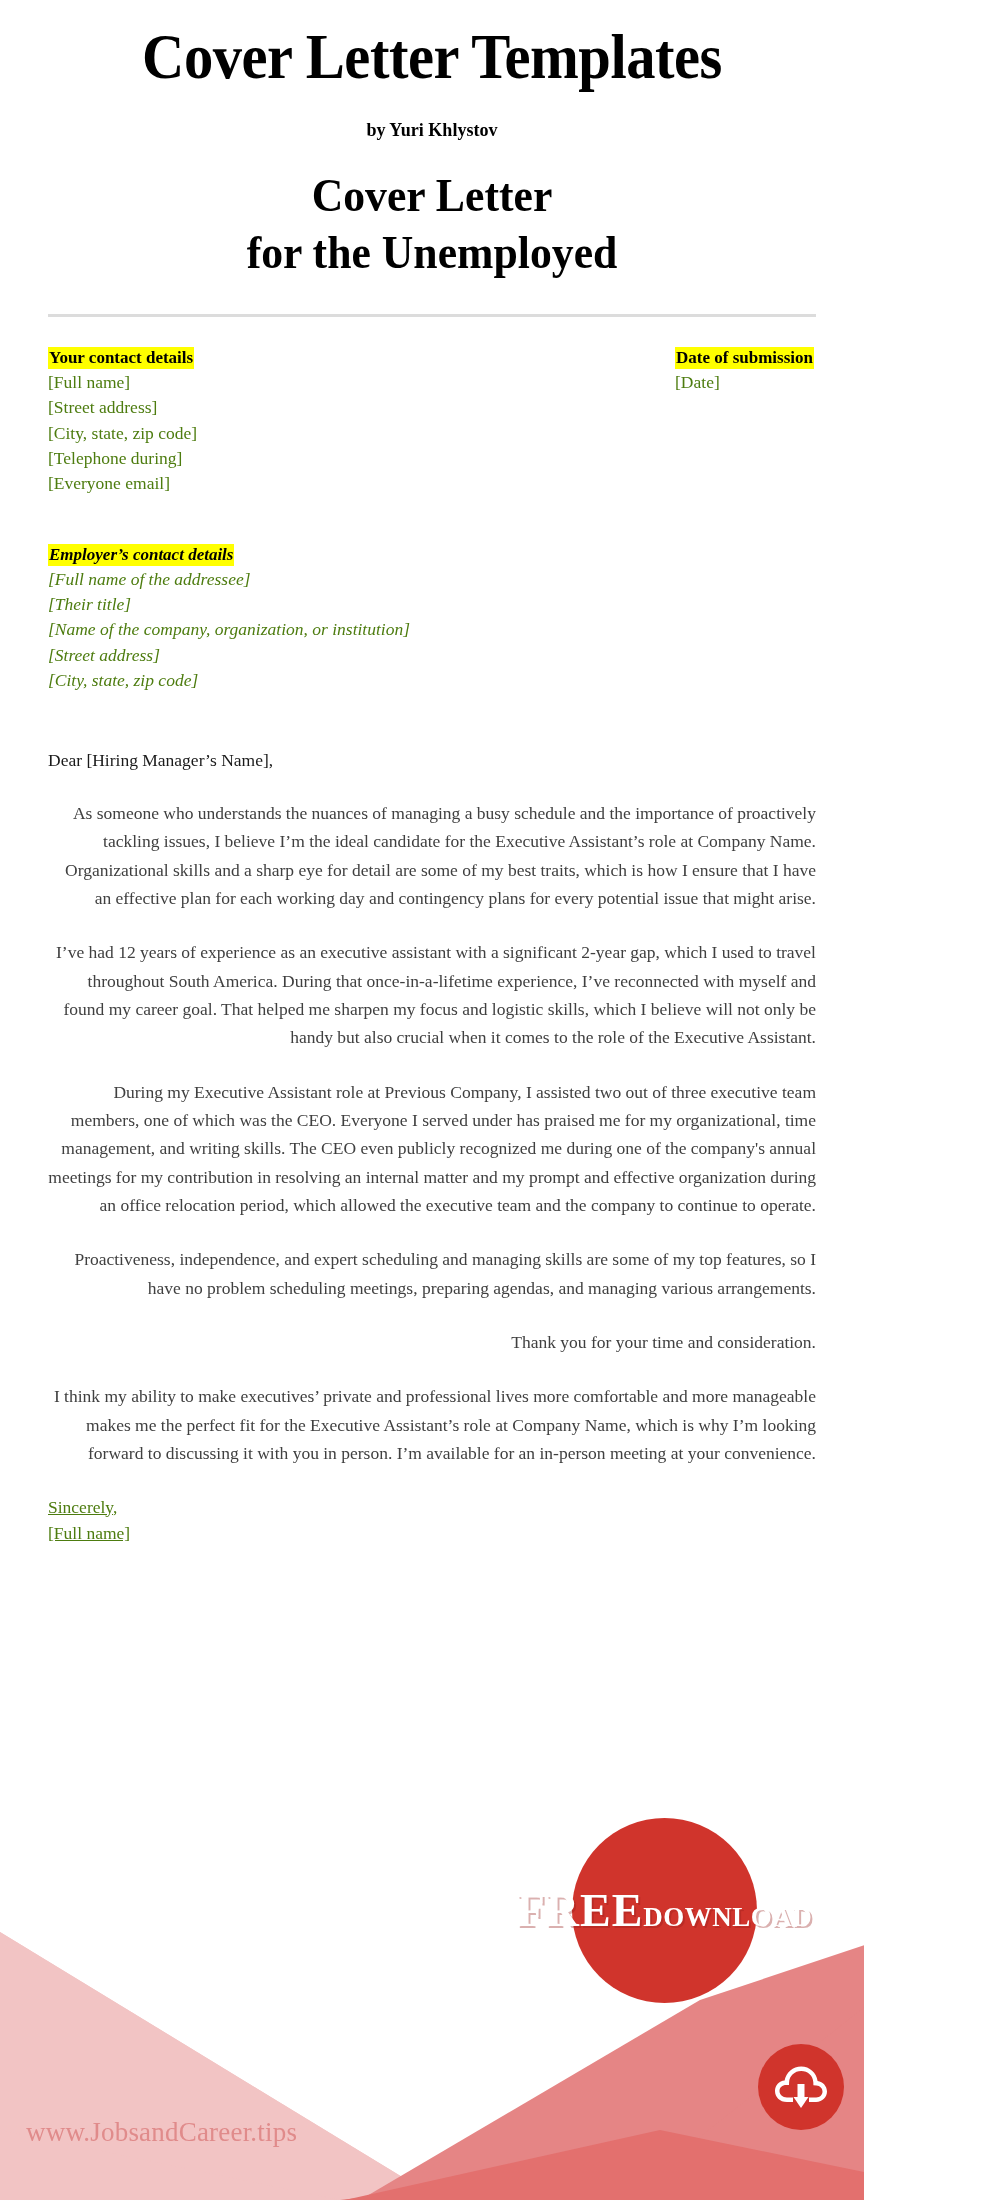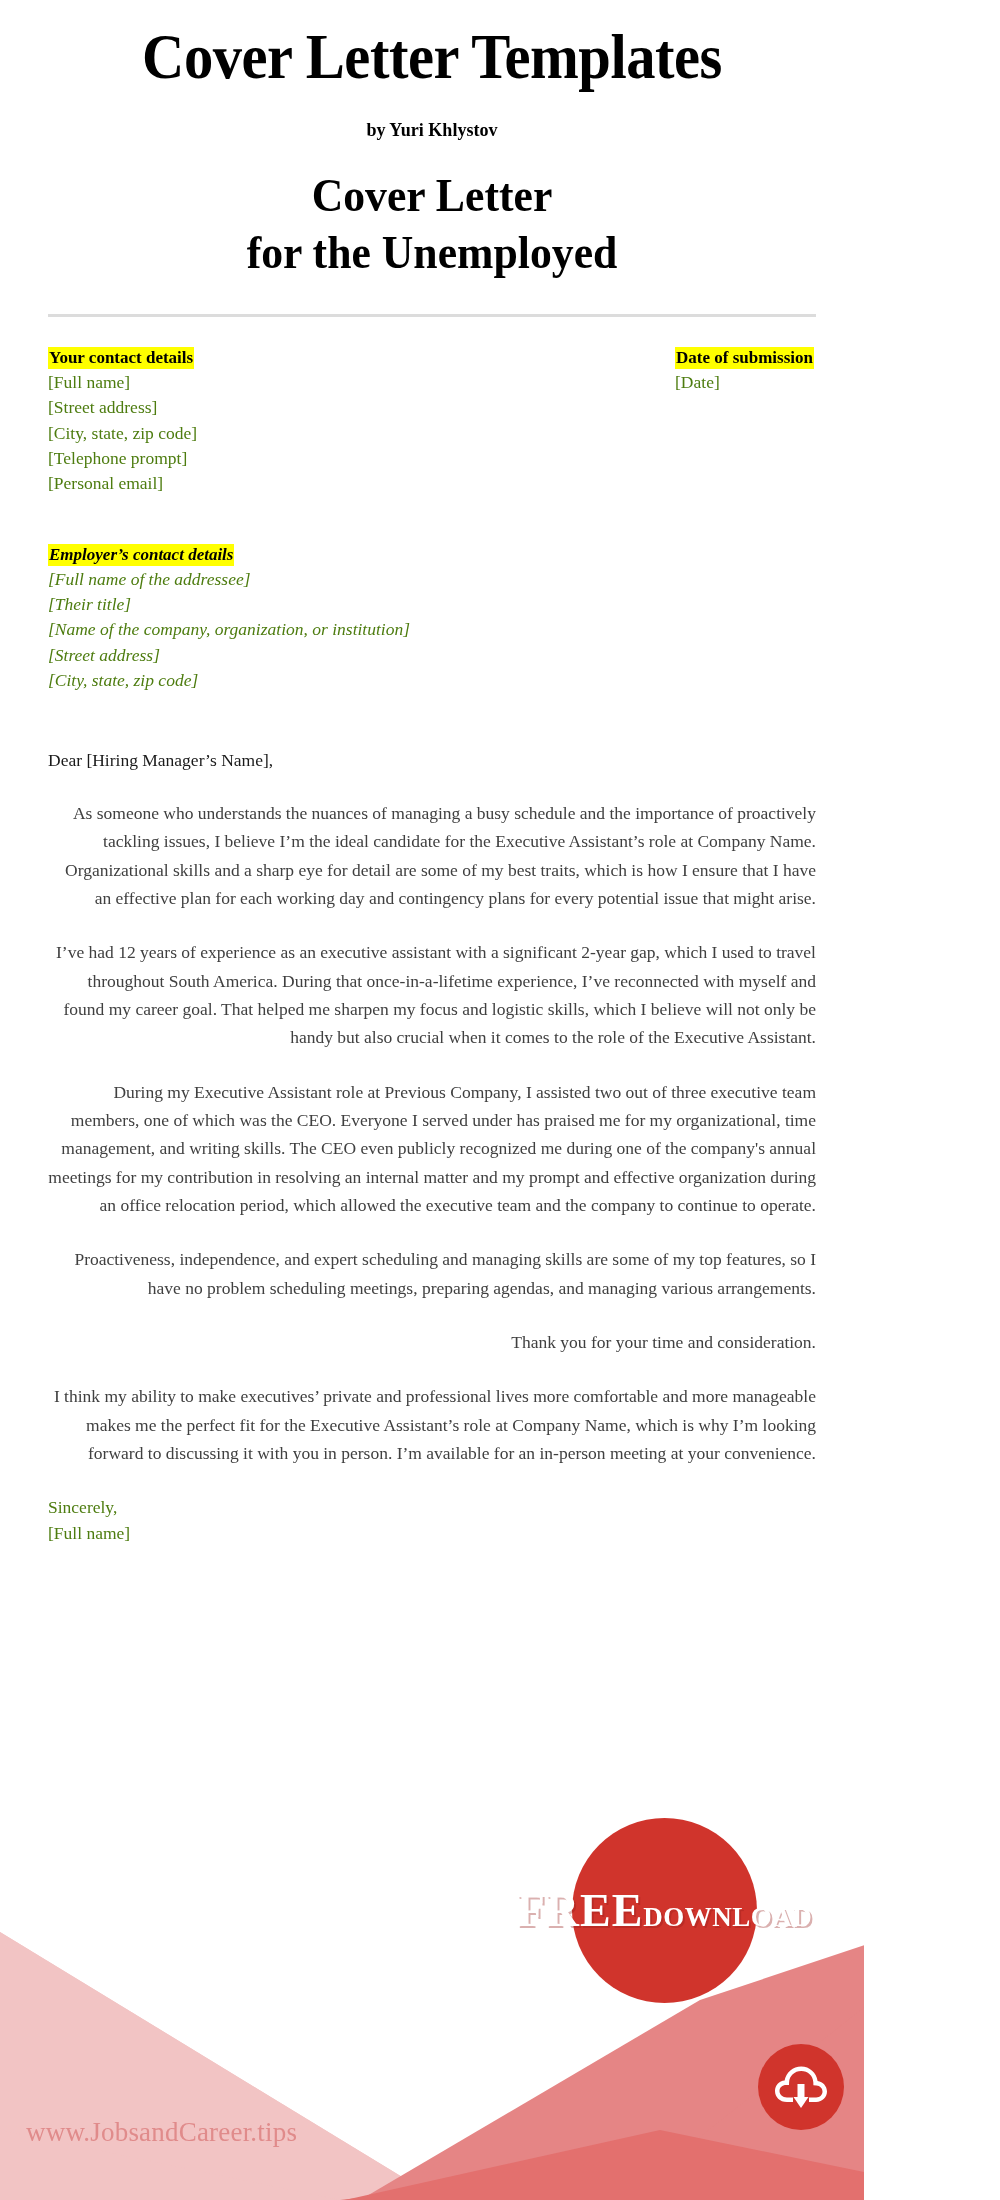--- a/index.html
+++ b/index.html
@@ -121,21 +121,21 @@
     padding-top: 26px;
     text-align: right;
     color: #404040;
   }
 
   .closing {
     padding-top: 26px;
     font-size: 17.5px;
     line-height: 1.5;
   }
-  .closing .line { line-height: 1.5; }
+  .closing .line { line-height: 1.5; text-decoration: underline; }
 
   
   .banner {
     position: absolute;
     left: 0;
     top: 1900px;
     width: 1000px;
     height: 300px;
     overflow: hidden;
   }
@@ -219,22 +219,22 @@
   <div class="divider"></div>
 
   <div class="letter">
 
     <div class="contact-row">
       <div class="contact-col">
         <span class="hl">Your contact details</span>
         <span class="line">[Full name]</span>
         <span class="line">[Street address]</span>
         <span class="line">[City, state, zip code]</span>
-        <span class="line">[Telephone prompt]</span>
-        <span class="line">[Personal email]</span>
+        <span class="line">[Telephone during]</span>
+        <span class="line">[Everyone email]</span>
       </div>
       <div class="contact-col right">
         <span class="hl">Date of submission</span>
         <span class="line">[Date]</span>
       </div>
     </div>
 
     <div class="employer-block">
       <span class="hl">Employer’s contact details</span>
       <span class="line">[Full name of the addressee]</span>

